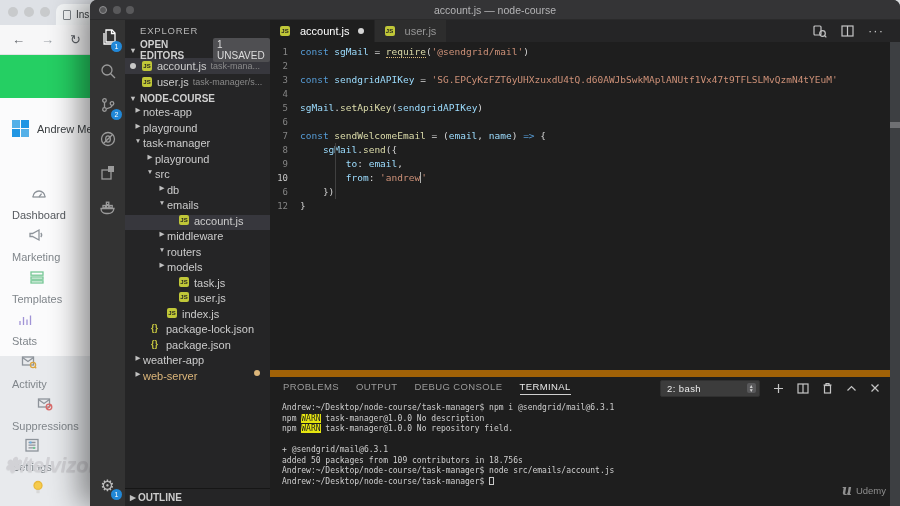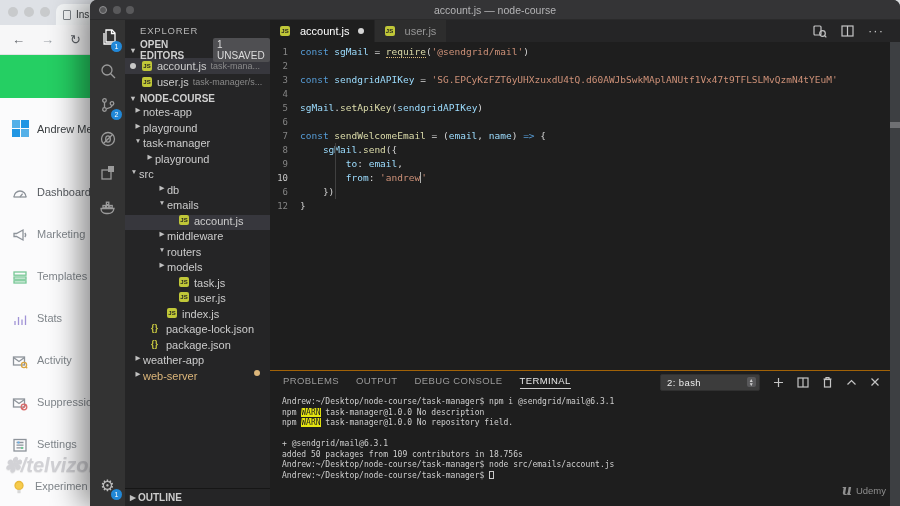--- a/index.html
+++ b/index.html
@@ -1,31 +1,31 @@
 <!DOCTYPE html>
 <html><head>
 <meta charset="utf-8">
 <style>
   * { margin:0; padding:0; box-sizing:border-box; }
   body { font-family:"Liberation Sans",sans-serif; }
   .screen { position:relative; width:900px; height:506px; background:#e8eaed; overflow:hidden; }
 
   
-  .browser { position:absolute; left:0; top:0; width:120px; height:506px; background:#fff; }
+  .browser { position:absolute; left:0; top:0; width:120px; height:356px; background:#fff; }
   .b-tabbar { height:25px; background:#dee1e6; position:relative; }
   .btl { position:absolute; top:7px; width:10px; height:10px; border-radius:50%; background:#c8cacc; }
   .b-tab { position:absolute; left:56px; top:4px; height:21px; width:70px; background:#f3f5f6; border-radius:8px 8px 0 0; display:flex; align-items:center; gap:5px; padding-left:7px; font-size:10px; color:#3c4043; }
   .page-ico { width:8px; height:10px; border:1px solid #80868b; border-radius:1px; position:relative; flex:none; }
   .b-nav { height:30px; background:#f7f7f8; border-bottom:1px solid #e3e3e4; display:flex; align-items:center; gap:16px; padding-left:12px; color:#5f6368; font-size:13px; }
   .b-banner { height:43px; }
   .b-side { position:absolute; top:98px; left:0; right:0; bottom:0; background:#fbfbfc; }
   .b-account { position:absolute; top:22px; left:12px; display:flex; align-items:center; gap:8px; font-size:11px; color:#3c4043; }
   .sg-logo { width:17px; height:17px; position:relative; flex:none; }
   .sg-logo i { position:absolute; width:8px; height:8px; }
-  .b-item { position:absolute; left:12px; display:flex; align-items:flex-start; gap:9px; font-size:11px; color:#80868b; height:20px; white-space:nowrap; }
+  .b-item { position:absolute; left:12px; display:flex; align-items:center; gap:9px; font-size:11px; color:#80868b; height:20px; white-space:nowrap;flex-direction:column; }
   .b-item svg { flex:none; }
   .telvizon { position:absolute; top:355px; left:4px; font-size:20px; font-weight:bold; font-style:italic; color:#d2d2d6; white-space:nowrap; text-shadow:0 1px 1px rgba(0,0,0,.08); }
 
   
   .vscode { position:absolute; left:90px; top:0; width:810px; height:506px; background:#1e1e1e; border-radius:7px 7px 0 0; box-shadow:-10px 0 30px rgba(0,0,0,.45); }
   .titlebar { height:20px; background:#343436; border-radius:7px 7px 0 0; position:relative; border-bottom:1px solid #2a2a2b; }
   .vtl { position:absolute; top:6px; width:8px; height:8px; border-radius:50%; background:#59595b; }
   .vtl.first { border:1px solid #8f8f91; }
   .vtitle { display:block; text-align:center; line-height:20px; font-size:10.5px; color:#b4b4b6; }
   .vs-body { position:absolute; top:20px; left:0; right:0; bottom:0; display:flex; }
@@ -76,21 +76,21 @@
   .str { color:#ce9178; } .pln { color:#d4d4d4; }
   .u { border-bottom:1px dotted #d7ba7d; }
   .caret { display:inline-block; width:1px; height:11px; background:#aeafad; vertical-align:-2px; }
   .indent-guide { position:absolute; width:1px; background:#404040; left:65px; top:101px; height:56px; }
 
   
   .right-strip { position:absolute; right:0; top:22px; bottom:0; width:10px; background:#3d3f42; }
   .strip-thumb { position:absolute; top:80px; left:0; right:0; height:6px; background:#6f7073; }
 
   
-  .panel { position:absolute; left:0; right:10px; top:350px; bottom:0; border-top:1px solid #a16207; background:#1e1e1e; }
+  .panel { position:absolute; left:0; right:10px; top:350px; bottom:0; border-top:7px solid #a16207; background:#1e1e1e; }
   .panel-tabs { height:22px; display:flex; align-items:center; padding-left:13px; gap:17px; font-size:9.5px; letter-spacing:.4px; color:#9b9b9b; }
   .panel-tab.active { color:#e7e7e7; border-bottom:1px solid #cfcfcf; padding-bottom:2px; }
   .panel-right { margin-left:auto; display:flex; align-items:center; gap:13px; padding-right:10px; color:#c5c5c5; }
   .panel-right svg { stroke:currentColor; fill:none; stroke-width:1.2; }
   .shell-select { width:100px; height:17px; background:#3c3c3c; border:1px solid #303030; color:#ececec; font-size:9.5px; display:flex; align-items:center; justify-content:space-between; padding:0 3px 0 6px; border-radius:2px; }
   .stepper { display:flex; flex-direction:column; font-size:5px; line-height:4px; color:#d0d0d0; background:#58585a; border-radius:2px; padding:1px 2px; }
   .terminal { position:absolute; top:26px; left:12px; right:6px; bottom:0; font-family:"DejaVu Sans Mono",monospace; font-size:8px; line-height:10.5px; color:#cfcfcf; white-space:pre; overflow:hidden; }
   .warn { background:#e5e510; color:#1e1e1e; }
   .term-cursor { display:inline-block; width:5px; height:8px; border:1px solid #c9c9c9; vertical-align:-1px; }
 
@@ -298,21 +298,21 @@
               <span>playground</span>
             </div>
             <div class="tree-row" style="padding-left: 8px;">
               <span class="tw" style="font-size: 6.5px;">▼</span>
               <span>task-manager</span>
             </div>
             <div class="tree-row" style="padding-left: 20px;">
               <span class="tw" style="font-size: 6.5px;">▶</span>
               <span>playground</span>
             </div>
-            <div class="tree-row" style="padding-left: 4px;">
+            <div class="tree-row" style="padding-left: 20px;">
               <span class="tw" style="font-size: 6.5px;">▼</span>
               <span>src</span>
             </div>
             <div class="tree-row" style="padding-left: 32px;">
               <span class="tw" style="font-size: 6.5px;">▶</span>
               <span>db</span>
             </div>
             <div class="tree-row" style="padding-left: 32px;">
               <span class="tw" style="font-size: 6.5px;">▼</span>
               <span>emails</span>

